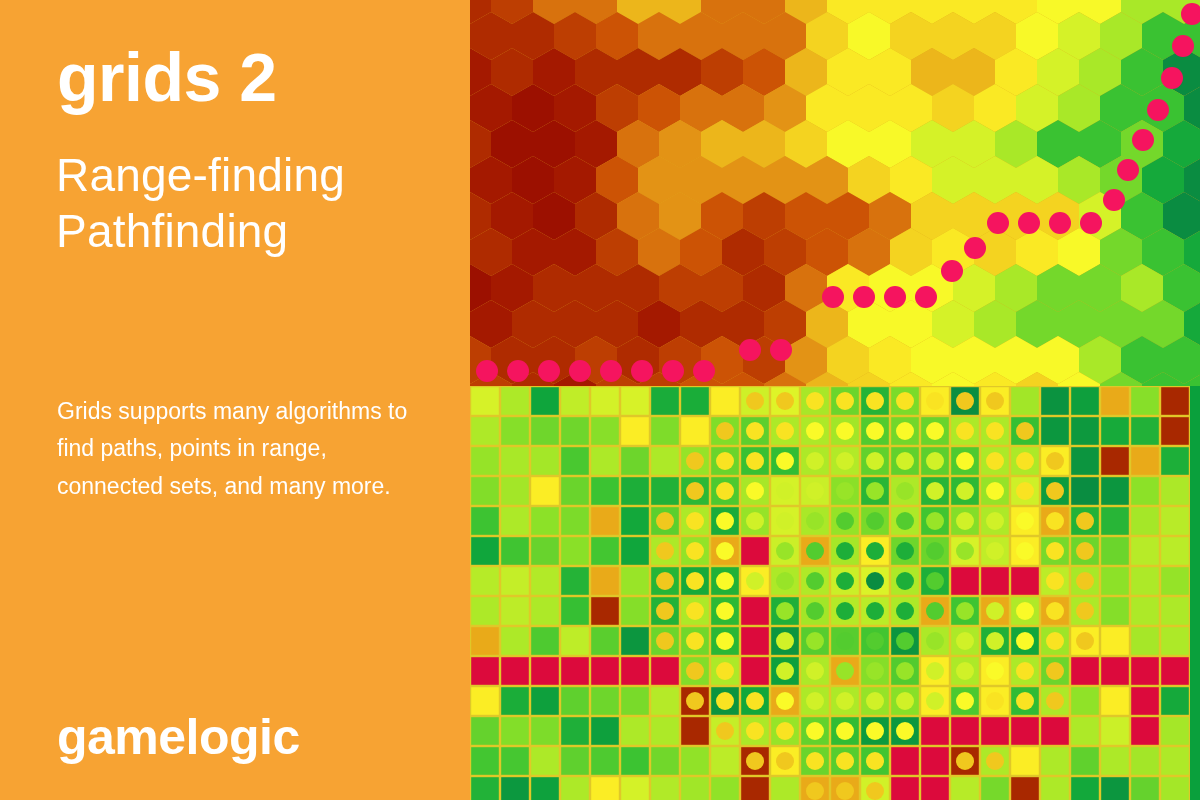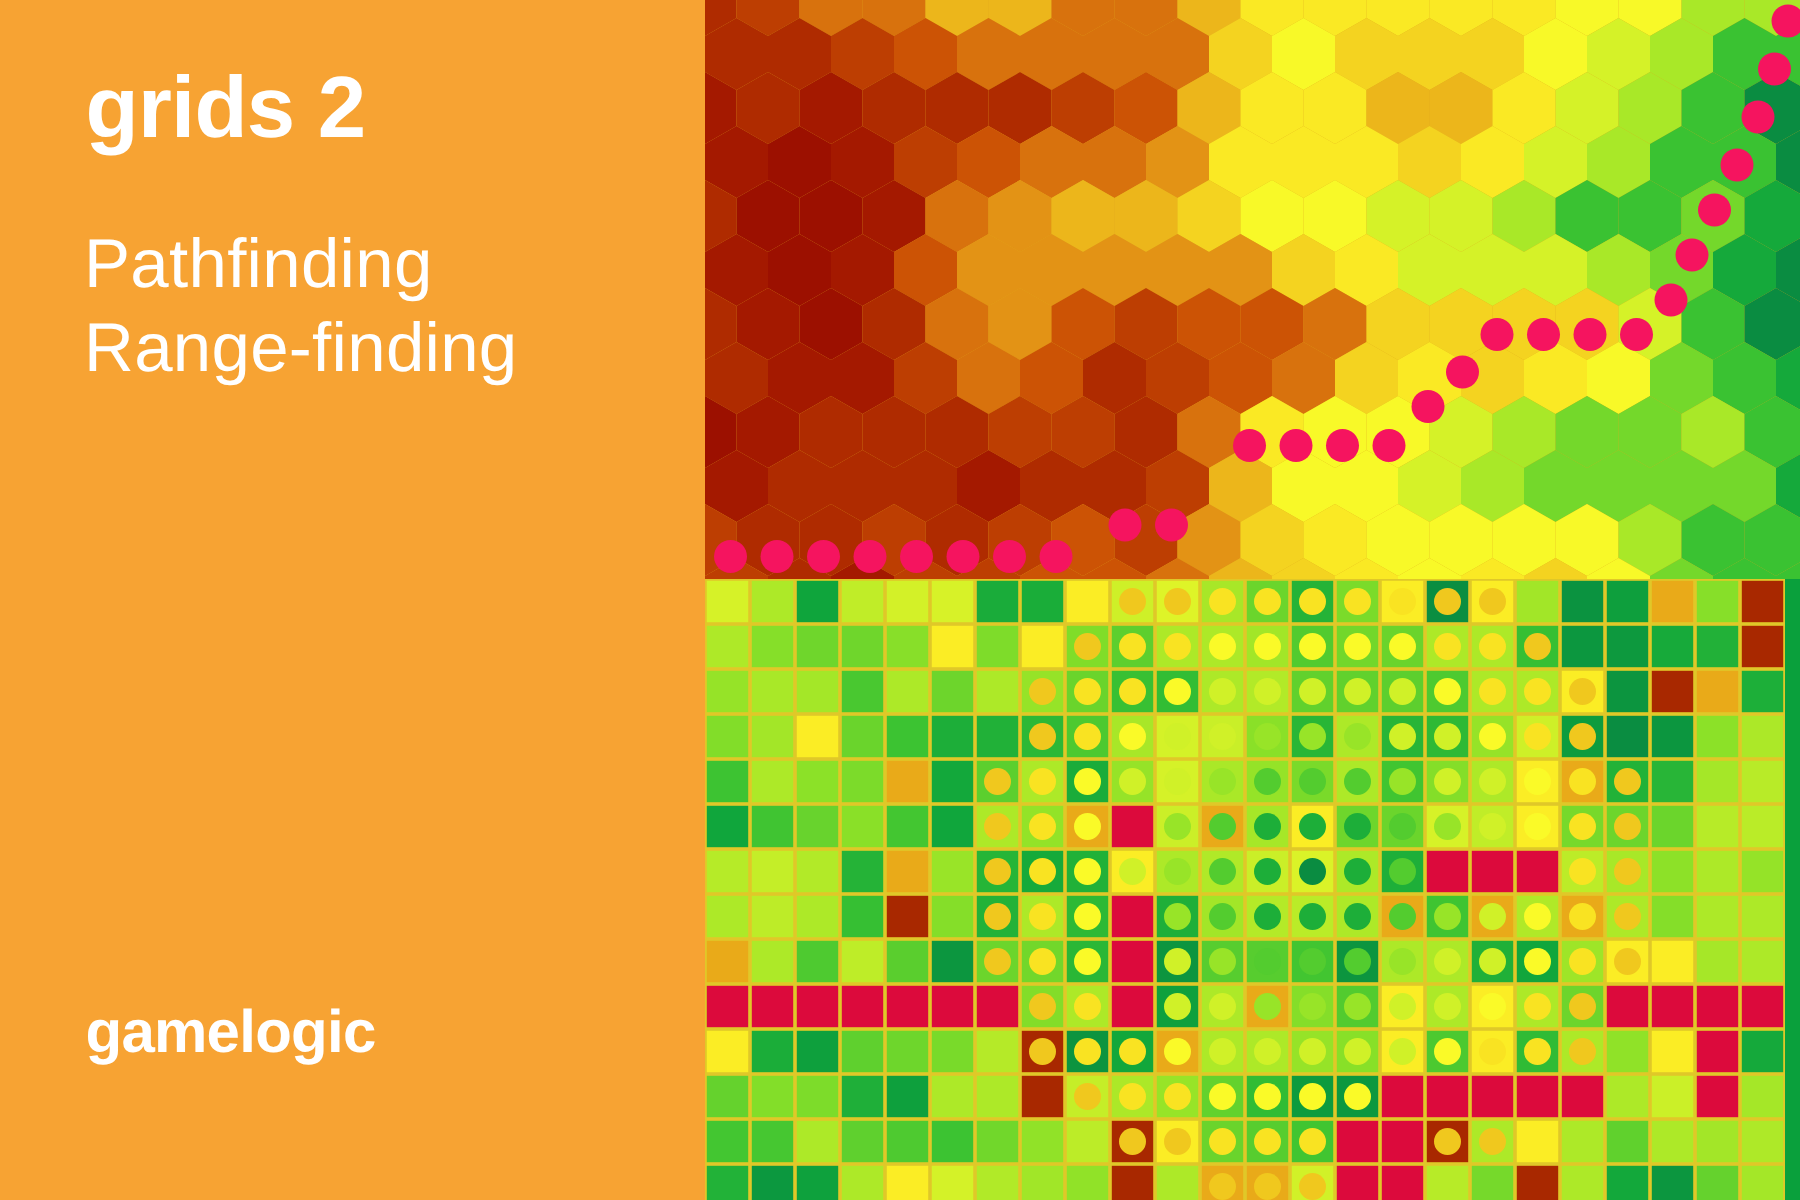--- a/index.html
+++ b/index.html
@@ -10,39 +10,39 @@
   }
   #stage { position:relative; width:1200px; height:800px; overflow:hidden; }
 
   
   .left-panel{
     position:absolute; left:0; top:0; width:470px; height:800px;
     background:#f7a333; overflow:hidden;
   }
   .product-title{
     position:absolute; left:57px; top:43px;
-    font-size:58px; font-weight:bold; color:#ffffff;
+    font-size:68px; font-weight:bold; color:#ffffff;
     letter-spacing:-0.5px; line-height:1;
   }
   .tagline-block{
     position:absolute; left:56px; top:148px; width:400px;
   }
   .tagline-line{
     font-size:46px; font-weight:300; color:#ffffff;
     line-height:1.21; letter-spacing:0.2px;
     white-space:nowrap;
   }
   .description{
     position:absolute; left:57px; top:393px; width:370px;
     font-size:23px; font-weight:400; color:#ffffff;
     line-height:1.62;
   }
   .brand-logo{
-    position:absolute; left:57px; top:668px;
-    font-size:40px; font-weight:bold; color:#ffffff;
+    position:absolute; left:57px; top:712px;
+    font-size:50px; font-weight:bold; color:#ffffff;
     letter-spacing:-0.5px; line-height:1;
   }
 
   
   .right-panel{
     position:absolute; left:470px; top:0; width:730px; height:800px;
     overflow:hidden; background:#14a03c;
   }
   .hex-panel{
     position:absolute; left:0; top:0; width:730px; height:386px;
@@ -56,24 +56,25 @@
 </style>
 </head>
 <body>
 
 <div id="stage">
 
   <div class="left-panel">
     <div class="product-title">grids 2</div>
 
     <div class="tagline-block">
+      <div class="tagline-line">Range-finding</div>
       <div class="tagline-line">Pathfinding</div>
-      <div class="tagline-line">Range-finding</div>
     </div>
 
+    <div class="description">Grids supports many algorithms to find paths, points in range, connected sets, and many more.</div>
 
     <div class="brand-logo">gamelogic</div>
   </div>
 
   <div class="right-panel">
     <div class="hex-panel">
       <svg id="hexsvg" width="730" height="386" viewBox="0 0 730 386">
           <polygon points="-21.00,-60.00 0.00,-48.00 0.00,-24.00 -21.00,-12.00 -42.00,-24.00 -42.00,-48.00" fill="rgb(156,16,0)"></polygon>
           <polygon points="21.00,-60.00 42.00,-48.00 42.00,-24.00 21.00,-12.00 0.00,-24.00 0.00,-48.00" fill="rgb(164,25,0)"></polygon>
           <polygon points="63.00,-60.00 84.00,-48.00 84.00,-24.00 63.00,-12.00 42.00,-24.00 42.00,-48.00" fill="rgb(175,43,0)"></polygon>

